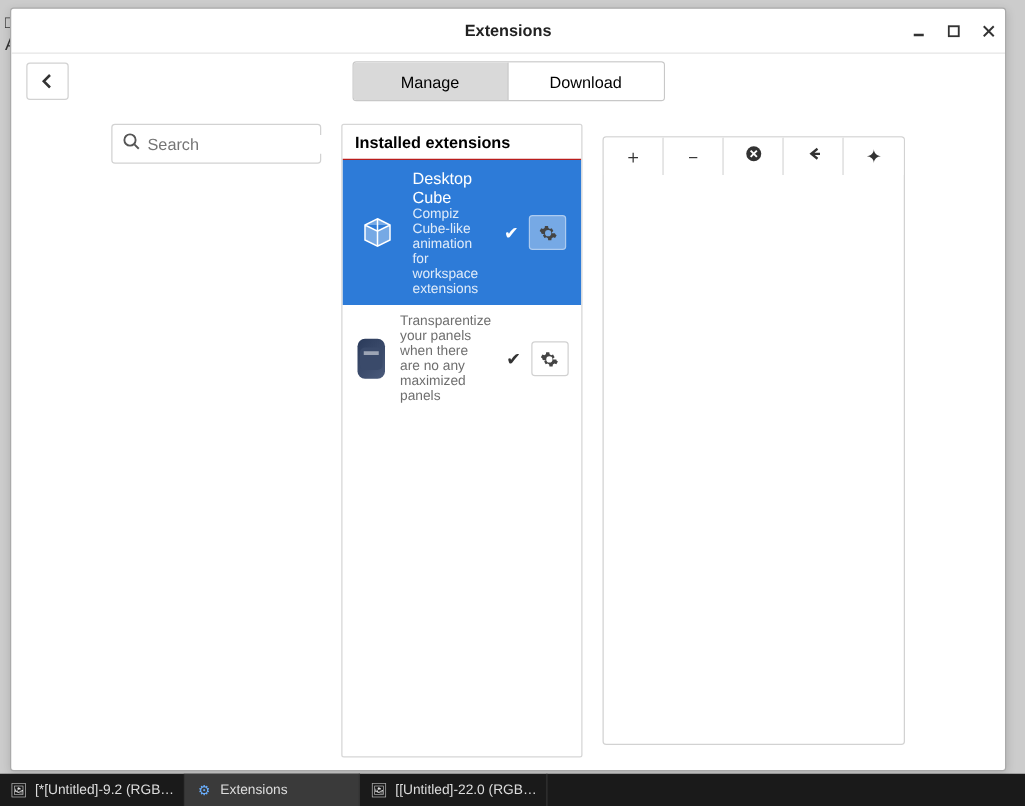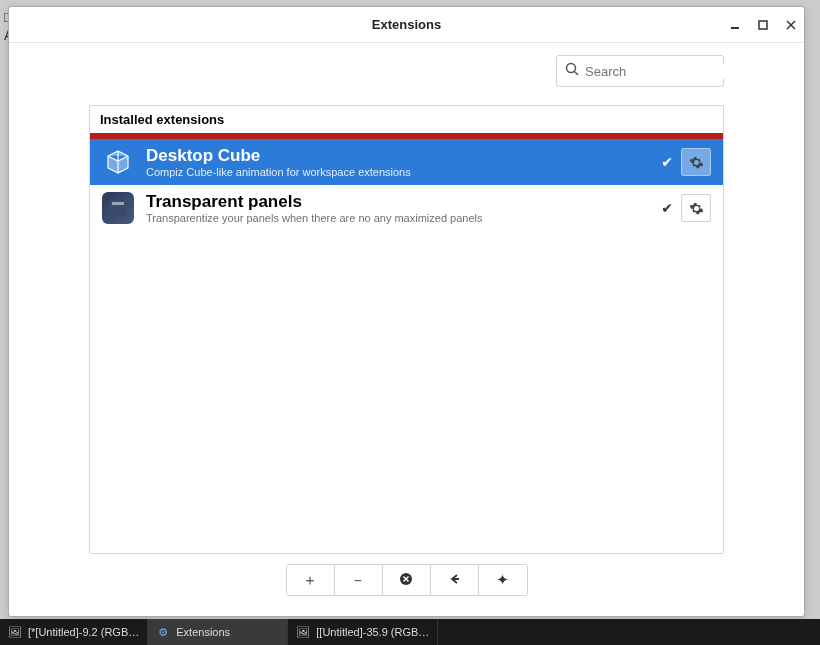--- a/index.html
+++ b/index.html
@@ -14,36 +14,36 @@
 .titlebar-controls { position: absolute; right: 6px; top: 0; height: 36px; display: flex; align-items: center; gap: 14px; }
 .tbbtn { width: 14px; height: 14px; display: flex; align-items: center; justify-content: center; cursor: pointer; color: #333; }
 
 .toolbar { height: 44px; display: flex; align-items: center; padding: 0 12px; position: relative; }
 .back-btn { width: 34px; height: 30px; border: 1px solid #d2d2d2; border-radius: 3px; background: #fff; display: flex; align-items: center; justify-content: center; cursor: pointer; }
 
 .seg { position: absolute; left: 50%; transform: translateX(-50%); display: flex; border: 1px solid #c8c8c8; border-radius: 3px; overflow: hidden; }
 .seg-btn { width: 124px; height: 30px; display: flex; align-items: center; justify-content: center; font-size: 13px; cursor: pointer; background: #fff; }
 .seg-btn.active { background: #d9d9d9; border-right: 1px solid #c8c8c8; }
 
-.content { flex: 1; display: flex; flex-direction: column; padding: 12px 80px 10px 80px; }
+.content { flex: 1; display: flex; padding: 12px 80px 10px 80px; gap: 16px; }
 .search-row { display: flex; justify-content: flex-end; margin-bottom: 18px; }
 .search-box { width: 168px; height: 32px; border: 1px solid #d2d2d2; border-radius: 3px; display: flex; align-items: center; padding: 0 8px; gap: 6px; }
 .search-box input { border: none; outline: none; font-size: 13px; flex: 1; }
 .search-icon { color: #666; }
 
 .panel { border: 1px solid #d6d6d6; border-radius: 2px; flex: 1; display: flex; flex-direction: column; overflow: hidden; }
-.panel-header { font-weight: 700; font-size: 13px; padding: 6px 10px; border-bottom: 6px solid #b91c1c; }
+.panel-header { font-weight: 700; font-size: 13px; padding: 6px 10px; border-bottom: 1px solid #b91c1c; }
 .ext-list { flex: 1; }
 .ext-row { display: flex; align-items: center; padding: 7px 12px; gap: 12px; }
 .ext-row.selected { background: #2d7bd8; color: #fff; }
 .ext-icon { width: 32px; height: 32px; display: flex; align-items: center; justify-content: center; border-radius: 4px; }
 .ext-icon.cube { color: #fff; }
 .ext-icon.panels { background: linear-gradient(135deg,#2a3a5a,#4a5a7a); border-radius: 6px; color: #fff; font-size: 18px; }
 .ext-text { flex: 1; }
-.ext-title { font-weight: 700; font-size: 17px; }
+.ext-title { font-weight: 400; font-size: 13px; }
 .ext-desc { font-size: 11px; opacity: 0.85; }
 .ext-row:not(.selected) .ext-desc { color: #555; }
 .ext-actions { display: flex; align-items: center; gap: 8px; }
 .check-icon { font-size: 14px; }
 .gear-btn { width: 30px; height: 28px; border: 1px solid rgba(0,0,0,0.18); border-radius: 3px; display: flex; align-items: center; justify-content: center; cursor: pointer; background: #fff; color: #333; }
 .ext-row.selected .gear-btn { background: rgba(255,255,255,0.35); border-color: rgba(255,255,255,0.4); color: #333;}
 
 .bottom-toolbar { display: flex; justify-content: center; padding: 10px 0; }
 .bt-group { display: flex; border: 1px solid #d2d2d2; border-radius: 3px; overflow: hidden; }
 .bt-btn { width: 48px; height: 30px; display: flex; align-items: center; justify-content: center; cursor: pointer; background: #fff; border-right: 1px solid #d2d2d2; font-size: 15px; color: #333; }
@@ -75,20 +75,31 @@
         </div>
       <div class="tbbtn">
           <svg width="10" height="10">
             <line x1="1" y1="1" x2="9" y2="9" stroke="#333" stroke-width="1.5"></line>
             <line x1="9" y1="1" x2="1" y2="9" stroke="#333" stroke-width="1.5"></line>
           </svg>
         </div>
     </div>
   </div>
 
+  <div class="toolbar">
+    <div class="back-btn">
+      <svg width="12" height="12">
+          <path d="M8 1 L3 6 L8 11" fill="none" stroke="#333" stroke-width="2"></path>
+        </svg>
+    </div>
+    <div class="seg">
+      <div class="seg-btn active">Manage</div>
+      <div class="seg-btn">Download</div>
+    </div>
+  </div>
 
   <div class="content">
     <div class="search-row">
       <div class="search-box">
         <span class="search-icon">
           <svg width="14" height="14">
               <circle cx="6" cy="6" r="4.5" fill="none" stroke="#555" stroke-width="1.5"></circle>
               <line x1="9.5" y1="9.5" x2="13" y2="13" stroke="#555" stroke-width="1.5"></line>
             </svg>
         </span>
@@ -121,21 +132,20 @@
         </div>
 
         <div class="ext-row">
           <div class="ext-icon panels">
             <svg width="22" height="22" viewBox="0 0 22 22">
                 <rect x="2" y="2" width="18" height="18" rx="4" fill="#3a4a6a"></rect>
                 <rect x="5" y="5" width="12" height="3" fill="rgba(255,255,255,0.5)"></rect>
               </svg>
           </div>
           <div class="ext-text">
-            <div class="ext-title">Transparent panels</div>
             <div class="ext-desc">Transparentize your panels when there are no any maximized panels</div>
           </div>
           <div class="ext-actions">
             <span class="check-icon" style="color:#333">✔</span>
             <div class="gear-btn">
               <svg width="15" height="15" viewBox="0 0 24 24">
                   <path d="M12 8a4 4 0 100 8 4 4 0 000-8zm9 4a7 7 0 01-.1 1.2l2 1.6-2 3.4-2.4-.8a7 7 0 01-2 1.2l-.4 2.4h-4l-.4-2.4a7 7 0 01-2-1.2l-2.4.8-2-3.4 2-1.6A7 7 0 013 12a7 7 0 01.1-1.2l-2-1.6 2-3.4 2.4.8a7 7 0 012-1.2L7.9 3h4l.4 2.4a7 7 0 012 1.2l2.4-.8 2 3.4-2 1.6c.1.4.1.8.1 1.2z" fill="#444"></path>
                 </svg>
             </div>
           </div>
@@ -176,15 +186,15 @@
   <div class="task">
     <span class="task-icon">🖼</span>
     <span>[*[Untitled]-9.2 (RGB…</span>
   </div>
   <div class="task active">
     <span class="task-icon" style="color:#6bb0ff">⚙</span>
     <span>Extensions</span>
   </div>
   <div class="task">
     <span class="task-icon">🖼</span>
-    <span>[[Untitled]-35.9 (RGB…</span>
+    <span>[[Untitled]-22.0 (RGB…</span>
   </div>
 </div>
 
 </body></html>

